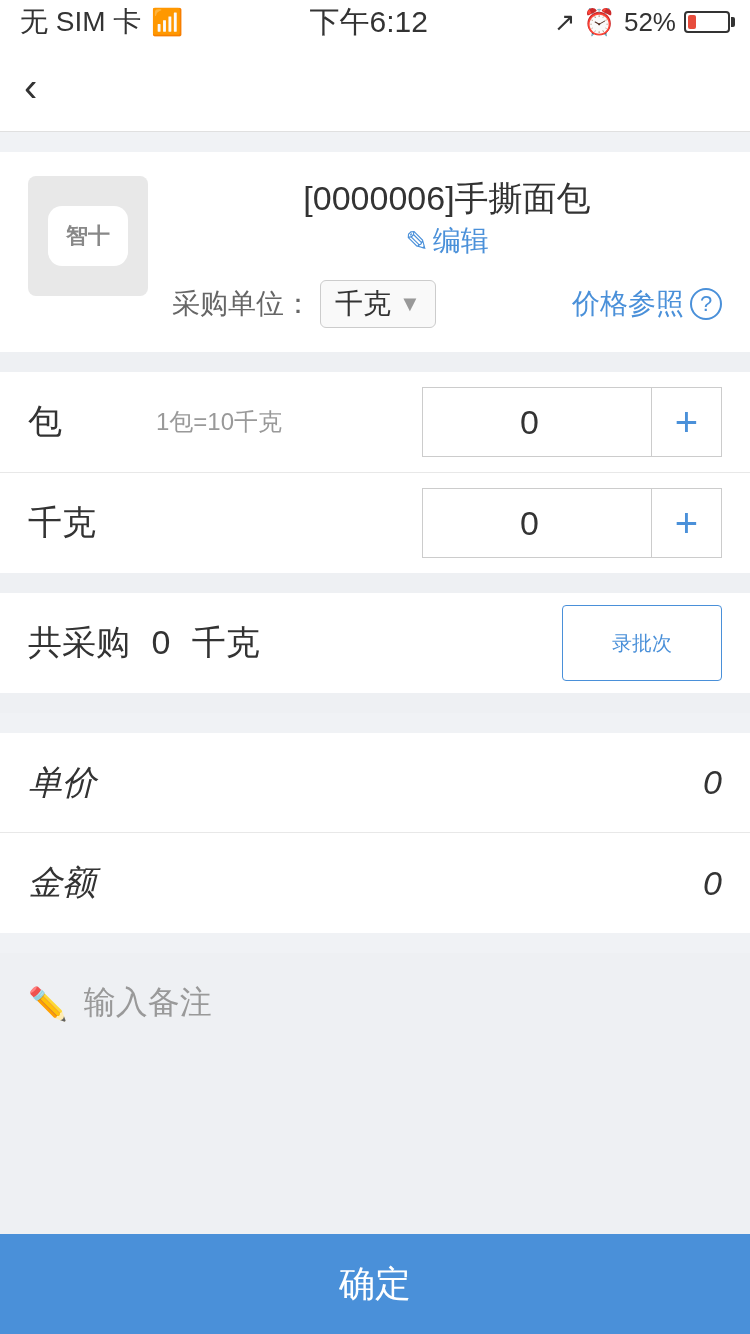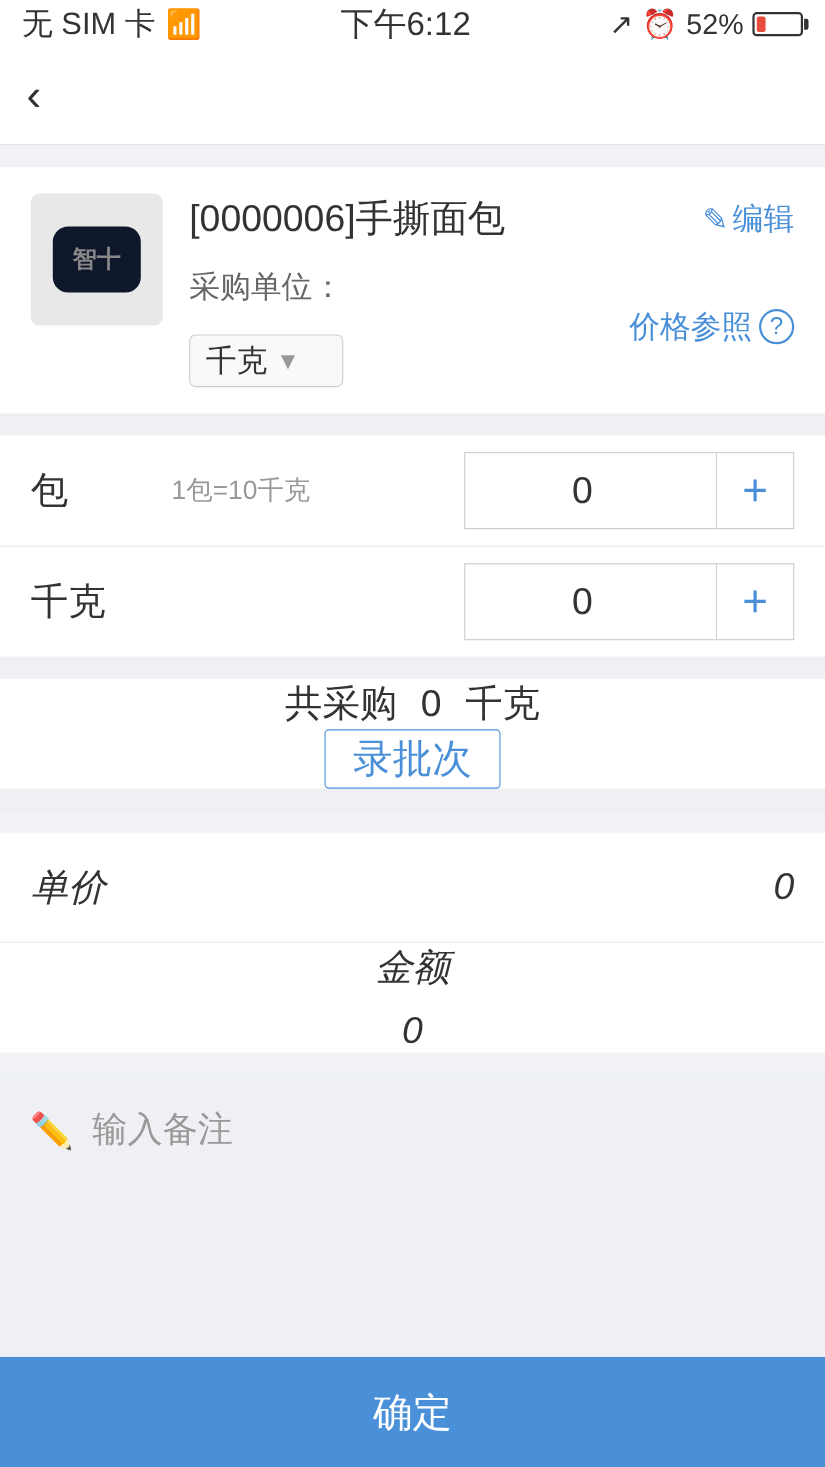--- a/index.html
+++ b/index.html
@@ -77,20 +77,21 @@
       justify-content: center;
       flex-shrink: 0;
       overflow: hidden;
     }
     .product-info { flex: 1; }
     .product-name-row {
       display: flex;
       justify-content: space-between;
       align-items: center;
       margin-bottom: 20px;
+      flex-direction: column;
     }
     .product-name {
       font-size: 34px;
       color: #333;
       font-weight: 500;
     }
     .edit-btn {
       color: #4a90d9;
       font-size: 28px;
       display: flex;
@@ -185,33 +186,32 @@
     }
 
     
     .summary-row {
       display: flex;
       align-items: center;
       justify-content: space-between;
       padding: 0 28px;
       height: 100px;
       background: #fff;
-      flex-direction: column;
     }
     .summary-text {
       font-size: 34px;
       color: #333;
     }
     .record-btn {
       width: 160px;
-      height: 64px;
+      height: 76px;
       border: 1px solid #4a90d9;
       color: #4a90d9;
       background: #fff;
-      font-size: 36px;
+      font-size: 20px;
       border-radius: 4px;
       display: flex;
       align-items: center;
       justify-content: center;
       cursor: pointer;
     }
 
     
     .price-section {
       background: #fff;
@@ -219,21 +219,21 @@
       font-style: italic;
     }
     .price-row {
       display: flex;
       align-items: center;
       justify-content: space-between;
       padding: 0 28px;
       height: 100px;
       border-bottom: 1px solid #e8e8e8;
     }
-    .price-row:last-child { border-bottom: none; flex-direction: column; }
+    .price-row:last-child { border-bottom: none; }
     .price-label {
       font-size: 34px;
       color: #333;
     }
     .price-value {
       font-size: 34px;
       color: #333;
     }
 
     
@@ -278,21 +278,21 @@
     .confirm-text {
       color: #fff;
       font-size: 36px;
       font-weight: 500;
     }
 
     
     .owl-logo {
       width: 80px;
       height: 60px;
-      background: #0f172a;
+      background: #ffffff;
       border-radius: 14px;
       position: relative;
       display: flex;
       align-items: center;
       justify-content: center;
     }
     .owl-text {
       font-size: 22px;
       color: #888;
       font-weight: bold;
@@ -331,21 +331,21 @@
   </div>
   <div class="product-info">
     <div class="product-name-row">
       <div class="product-name">[0000006]手撕面包</div>
       <div class="edit-btn">
         <span>✎</span>
         <span>编辑</span>
       </div>
     </div>
     <div class="unit-row">
-      <div style="display:flex;gap:24px;flex-direction:column;">
+      <div style="display:flex;align-items:center;gap:8px;">
         <span class="unit-label">采购单位：</span>
         <div class="unit-selector">
           <span>千克</span>
           <span style="font-size:22px;color:#999;">▼</span>
         </div>
       </div>
       <div class="price-ref">
         <span>价格参照</span>
         <span style="width:32px;height:32px;border-radius:50%;border:2px solid #4a90d9;display:inline-flex;align-items:center;justify-content:center;font-size:22px;">?</span>
       </div>

